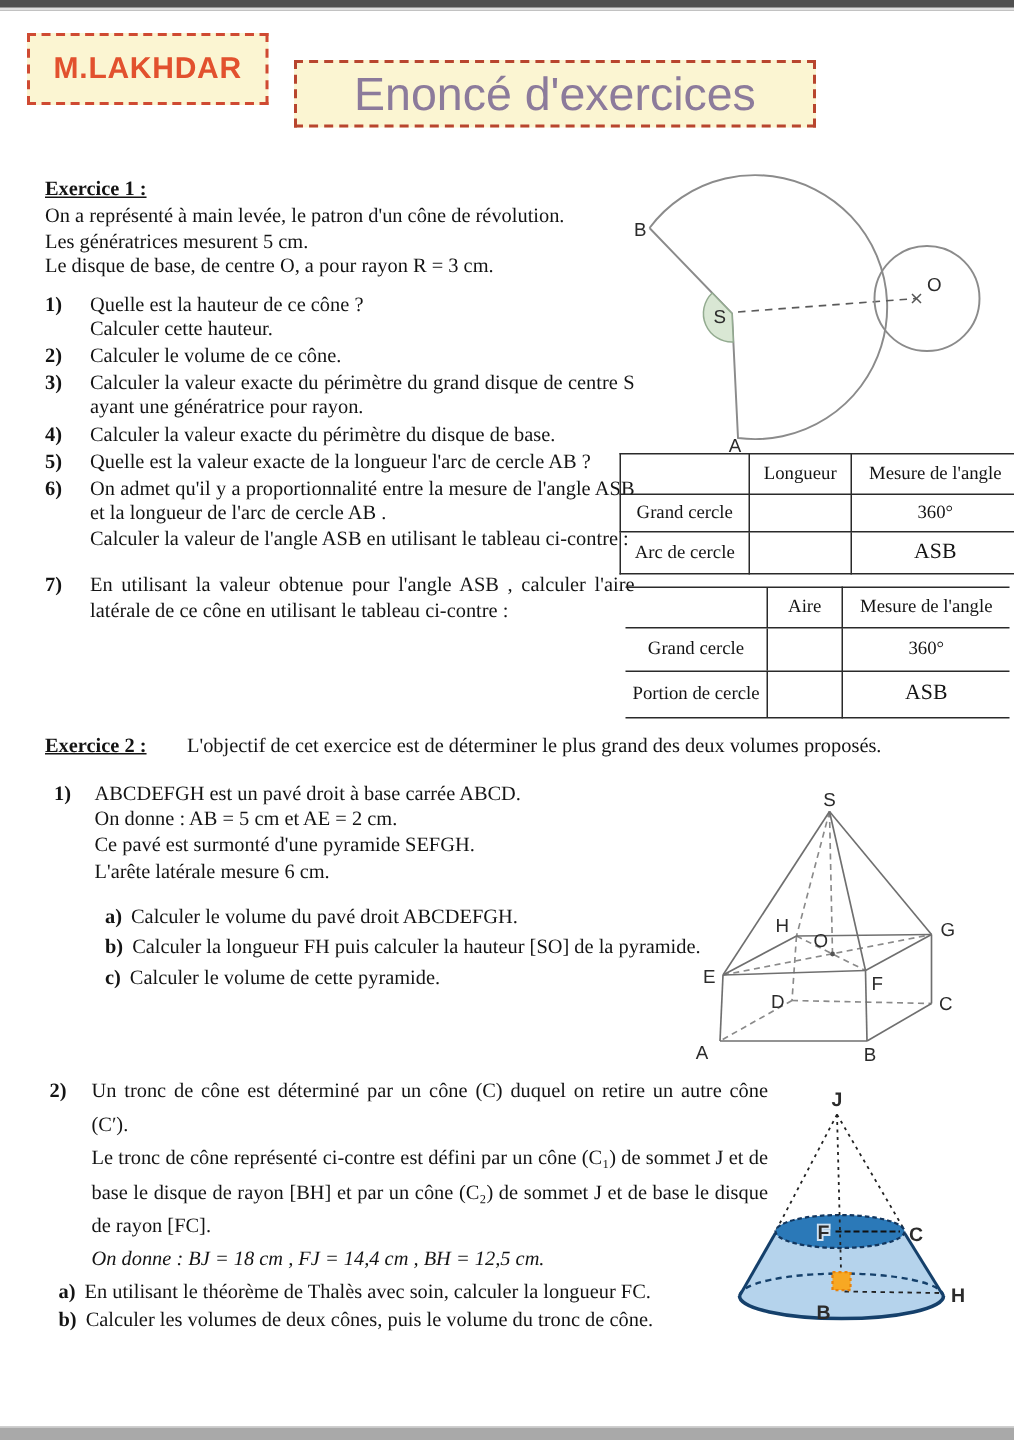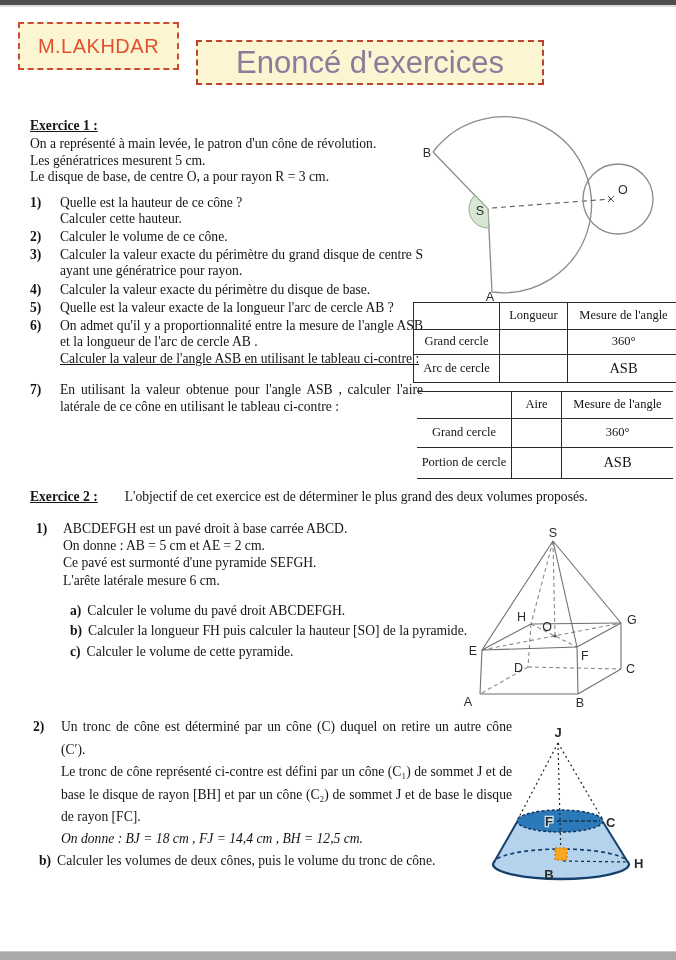--- a/index.html
+++ b/index.html
@@ -5,36 +5,36 @@
   html,body{margin:0;padding:0;background:#e8e8e8;}
   .page{position:relative;width:676px;height:960px;background:#ffffff;overflow:hidden;
         font-family:"Liberation Serif", serif;color:#141414;}
   .strip-top{position:absolute;left:0;top:0;width:676px;height:5px;background:#4f4f4f;border-bottom:2px solid #dedede;}
   .strip-bottom{position:absolute;left:0;top:951px;width:676px;height:9px;background:#a9a9a9;border-top:1px solid #c9c9c9;}
 
   
   .box{position:absolute;background:#fbf5d2;border:2px dashed #cf4a32;box-sizing:border-box;
        display:flex;align-items:center;justify-content:center;font-family:"Liberation Sans", sans-serif;}
   .author-box{left:18px;top:22px;width:161px;height:48px;}
-  .author-box span{color:#e2512e;font-weight:normal;font-size:20px;letter-spacing:.5px;}
+  .author-box span{color:#e2512e;font-weight:bold;font-size:20px;letter-spacing:.5px;}
   .title-box{left:196px;top:40px;width:348px;height:45px;border-color:#b8452e;}
   .title-box span{color:#8c7b9b;font-size:31px;}
 
   .u{font-weight:bold;text-decoration:underline;}
   p{margin:0;}
 
   
   .ex1{position:absolute;left:30px;top:118px;width:393px;font-size:13.6px;line-height:16.4px;}
   .ex1 .exheading{margin-bottom:2px;}
   .list1{margin-top:9px;}
   .li{display:flex;margin-bottom:1.5px;}
   .li .num{flex:0 0 30px;font-weight:bold;}
   .li .txt{flex:1;text-align:justify;}
   .li .txt .p2{margin-top:0;}
-  .mt2{margin-top:2px;} .mt3{margin-top:3px;text-decoration:underline;} .mt14{margin-top:15px;}
+  .mt2{margin-top:2px;} .mt3{margin-top:3px;} .mt14{margin-top:15px;}
 
   
   table{border-collapse:collapse;font-size:12.5px;table-layout:fixed;}
   td{text-align:center;vertical-align:middle;padding:0 3px;line-height:13.5px;}
   .tbl1{position:absolute;left:413px;top:302px;width:245px;}
   .tbl1 td{border:1.4px solid #2a2a2a;}
   .tbl1 .c1{width:79px;} .tbl1 .c2{width:61px;} .tbl1 .c3{width:105px;}
   .tbl1 tr:nth-child(1) td{height:26px;}
   .tbl1 tr:nth-child(2) td{height:24px;}
   .tbl1 tr:nth-child(3) td{height:27px;}
@@ -235,20 +235,21 @@
     <text class="figlabel" x="580" y="707" text-anchor="middle">B</text>
   </svg>
 
   <div class="part2">
     <span class="num">2)</span>
     <div class="body">
       <p class="para">Un tronc de cône est déterminé par un cône (C) duquel on retire un autre cône (C′).</p>
       <p class="para">Le tronc de cône représenté ci-contre est défini par un cône (C₁) de sommet J et de base le disque de rayon [BH] et par un cône (C₂) de sommet J et de base le disque de rayon [FC].</p>
       <p class="para tight">On donne :  BJ = 18 cm ,   FJ = 14,4 cm ,   BH = 12,5 cm.</p>
       <div class="subs2">
+        <div class="sli"><span class="sletter">a)</span><span>En utilisant le théorème de Thalès avec soin, calculer la longueur FC.</span></div>
         <div class="sli"><span class="sletter">b)</span><span>Calculer les volumes de deux cônes, puis le volume du tronc de cône.</span></div>
       </div>
     </div>
   </div>
 
   <svg style="left:480px;top:712px" width="196" height="205" viewBox="480 712 196 205">
 
     <g stroke="#222" stroke-width="1.2" stroke-dasharray="2,3" fill="none">
       <line x1="558" y1="743" x2="517" y2="821"></line>
       <line x1="558" y1="743" x2="603" y2="820"></line>

